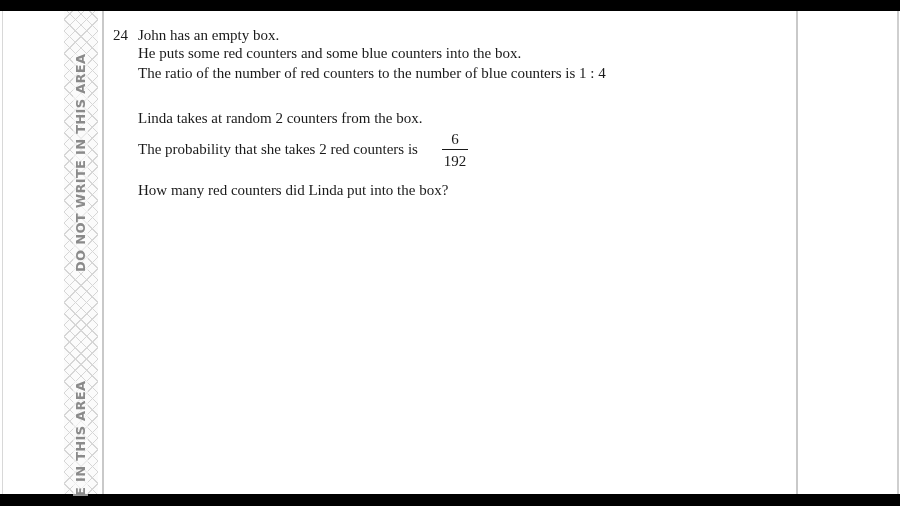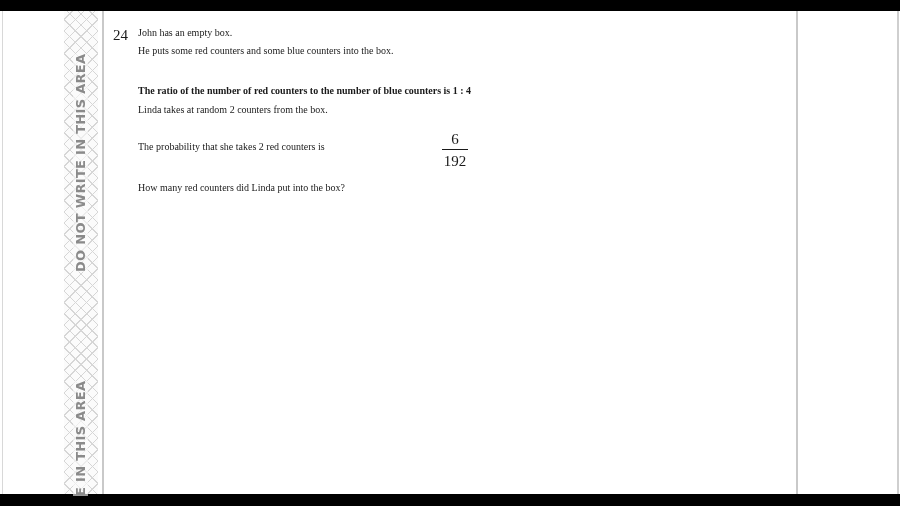--- a/index.html
+++ b/index.html
@@ -34,26 +34,26 @@
   }
   .vtext-1 { left:73px; top:272px; }
   .vtext-2 { left:73px; top:496px; }
 
   .q-number {
     position:absolute; left:113px; top:27px;
     font-weight:normal; font-size:15px;
   }
   .line {
     position:absolute; left:138px;
-    font-size:10px; white-space:nowrap;
+    font-size:15px; white-space:nowrap;
   }
   .l1 { top:27px; }
   .l2 { top:45px;font-family:Liberation Serif, serif; }
-  .l3 { top:85px;font-weight:bold; }
-  .l4 { top:104px;text-align:center; }
+  .l3 { top:65px; }
+  .l4 { top:110px;text-align:center; }
   .l5 { top:141px; }
   .l6 { top:182px; }
 
   .fraction {
     position:absolute; left:442px; top:130px;
     width:26px; text-align:center; font-size:15px;
   }
   .fraction .num { display:block; height:18px; line-height:18px; }
   .fraction .rule { display:block; height:1px; background:#1a1a1a; margin:1px 0 2px 0; }
   .fraction .den { display:block; height:18px; line-height:18px; }

